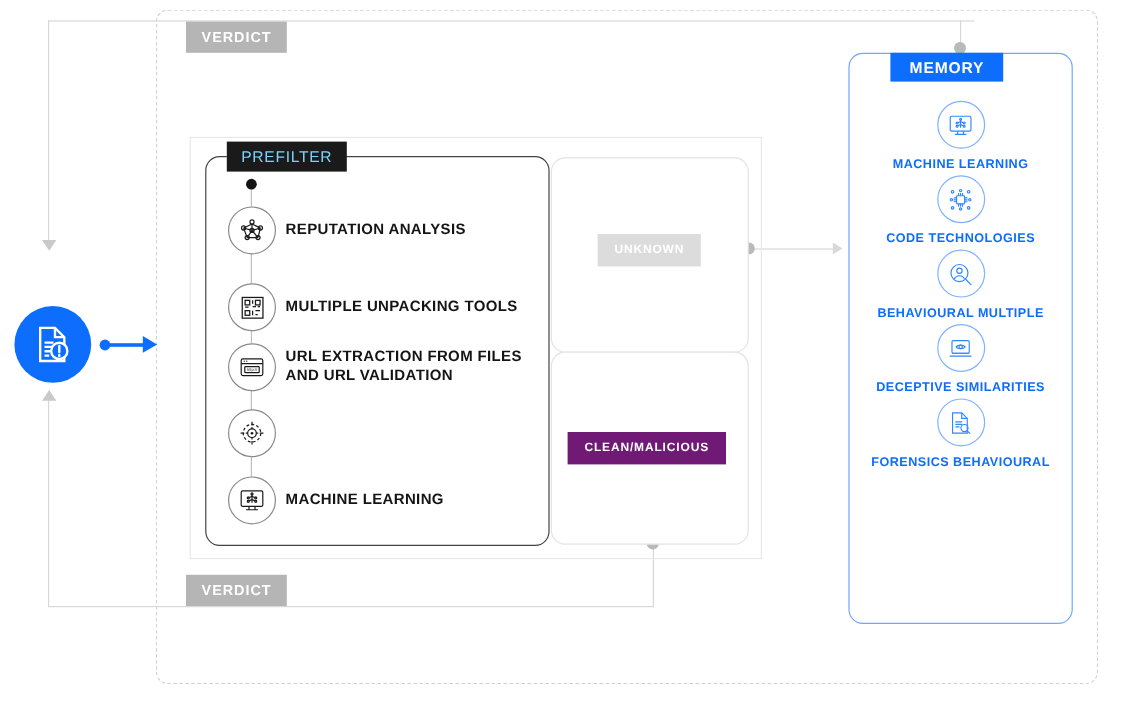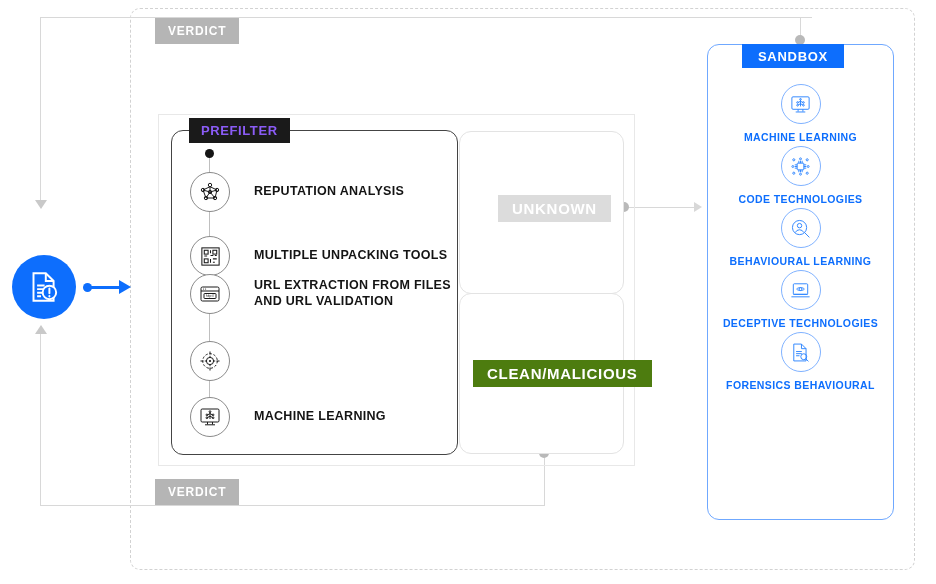--- a/index.html
+++ b/index.html
@@ -113,23 +113,23 @@
     height: 26px;
     padding: 0 13px;
   }
   .verdict-top  { left: 155px; top: 18px; }
   .verdict-bot  { left: 155px; top: 479px; }
 
   
   .prefilter-tag {
     left: 189px; top: 118px;
     background: #1a1a1a;
-    color: #8b5cf6;
+    color: #7dd3fc;
     font-size: 13px;
-    font-weight: bold;
+    font-weight: normal;
     letter-spacing: 0.6px;
     height: 25px;
     padding: 0 12px;
     display: flex; align-items: center;
     z-index: 6;
   }
 
   
   .prefilter-box {
     left: 171px; top: 130px;
@@ -174,21 +174,21 @@
   }
   .pf-icon {
     width: 38px; height: 38px;
     border-radius: 50%;
     border: 1px solid #8a8a8a;
     background: #ffffff;
     display: flex; align-items: center; justify-content: center;
     flex: 0 0 38px;
   }
   .pf-label {
-    margin-left: 24px;
+    margin-left: 8px;
     color: #141414;
     font-size: 12.5px;
     font-weight: bold;
     letter-spacing: 0.3px;
     line-height: 1.25;
   }
 
   
   .state-box {
     border: 1px solid #e3e3e3;
@@ -200,34 +200,34 @@
     left: 459px; top: 131px;
     width: 165px; height: 163px;
     border-radius: 12px 12px 12px 12px;
   }
   .box-clean {
     left: 459px; top: 293px;
     width: 165px; height: 161px;
     border-radius: 12px;
   }
   .state-tag {
-    font-size: 15px;
+    font-size: 10px;
     font-weight: bold;
     letter-spacing: 0.7px;
     height: 27px;
     padding: 0 14px;
     z-index: 5;
   }
   .tag-unknown {
     left: 498px; top: 195px;
     background: #dcdcdc;
   }
   .tag-clean {
     left: 473px; top: 360px;
-    background: #4d7c0f;
+    background: #701a75;
   }
 
   
   .source-circle {
     left: 12px; top: 255px;
     width: 64px; height: 64px;
     border-radius: 50%;
     background: #0d6efd;
     display: flex; align-items: center; justify-content: center;
     z-index: 6;
@@ -367,21 +367,21 @@
         <rect x="3" y="3" width="18" height="18"></rect>
         <rect x="5.5" y="5.5" width="4" height="4"></rect>
         <rect x="14.5" y="5.5" width="4" height="4"></rect>
         <rect x="5.5" y="14.5" width="4" height="4"></rect>
         <path d="M12 5.5v3M12 11h3M14.5 14.5h4M14.5 18h2M12 14.5v4M16.5 11h2M5.5 11.5h3"></path>
       </svg>
     </div>
     <div class="pf-label">MULTIPLE UNPACKING TOOLS</div>
   </div>
 
-  <div class="abs pf-row" style="top:274px">
+  <div class="abs pf-row" style="top:286px">
     <div class="pf-icon">
       <svg width="24" height="24" viewBox="0 0 24 24" fill="none" stroke="#1a1a1a" stroke-width="1">
         <rect x="3" y="5" width="18" height="14" rx="1.5"></rect>
         <path d="M3 9h18"></path>
         <circle cx="5.6" cy="7" r="0.55" fill="#1a1a1a" stroke="none"></circle>
         <circle cx="7.6" cy="7" r="0.55" fill="#1a1a1a" stroke="none"></circle>
         <rect x="6" y="11.5" width="12" height="5" rx="0.6"></rect>
         <text x="12" y="15.4" font-size="3.4" fill="#1a1a1a" stroke="none" text-anchor="middle" font-family="Liberation Sans, sans-serif">http://</text>
       </svg>
     </div>
@@ -424,21 +424,21 @@
       <path d="M7.4 11h5M7.4 13.4h5M7.4 15.8h3.4M7.4 18.2h2.6"></path>
       <circle cx="15.6" cy="15.6" r="4.5" fill="#0d6efd"></circle>
       <path d="M15.6 12.9v3.3M15.6 17.9v0.5" stroke-linecap="round"></path>
     </svg>
   </div>
   <div class="abs blue-dot"></div>
   <div class="abs blue-line"></div>
   <div class="abs blue-arrow"></div>
 
   <div class="abs sandbox-panel"></div>
-  <div class="abs sandbox-tag">SANDBOX</div>
+  <div class="abs sandbox-tag">MEMORY</div>
 
   <div class="abs sandbox-list">
 
     <div class="sb-item">
       <div class="sb-icon">
         <svg width="23" height="23" viewBox="0 0 24 24" fill="none" stroke="#2f86ff" stroke-width="1">
           <rect x="3" y="4" width="18" height="13" rx="1.2"></rect>
           <path d="M9.5 17v2.4M14.5 17v2.4M7 19.8h10"></path>
           <path d="M12 7v7"></path>
           <path d="M12 8.6 9.3 10 M12 11.2 9.3 12.6 M12 8.6 14.7 10 M12 11.2 14.7 12.6"></path>
@@ -474,33 +474,33 @@
 
     <div class="sb-item">
       <div class="sb-icon">
         <svg width="23" height="23" viewBox="0 0 24 24" fill="none" stroke="#2f86ff" stroke-width="1">
           <circle cx="11" cy="11" r="7.4"></circle>
           <path d="M16.4 16.4 L21 21" stroke-linecap="round"></path>
           <circle cx="11" cy="9" r="2.3"></circle>
           <path d="M6.6 16.2a4.8 4.8 0 0 1 8.8 0"></path>
         </svg>
       </div>
-      <div class="sb-label">BEHAVIOURAL LEARNING</div>
+      <div class="sb-label">BEHAVIOURAL MULTIPLE</div>
     </div>
 
     <div class="sb-item">
       <div class="sb-icon">
         <svg width="23" height="23" viewBox="0 0 24 24" fill="none" stroke="#2f86ff" stroke-width="1">
           <rect x="4.5" y="5" width="15" height="11" rx="1"></rect>
           <path d="M2.5 18.6h19M4.5 16h15"></path>
           <path d="M8 10.5c1.6-2.1 6.4-2.1 8 0-1.6 2.1-6.4 2.1-8 0Z"></path>
           <circle cx="12" cy="10.5" r="1.5"></circle>
         </svg>
       </div>
-      <div class="sb-label">DECEPTIVE TECHNOLOGIES</div>
+      <div class="sb-label">DECEPTIVE SIMILARITIES</div>
     </div>
 
     <div class="sb-item">
       <div class="sb-icon">
         <svg width="23" height="23" viewBox="0 0 24 24" fill="none" stroke="#2f86ff" stroke-width="1">
           <path d="M5 3.2h8L17.8 8v12.8H5z"></path>
           <path d="M13 3.2V8h4.8"></path>
           <path d="M7.4 11h6M7.4 13.2h6M7.4 15.4h3.6"></path>
           <circle cx="15.4" cy="16.4" r="3.1"></circle>
           <path d="M17.7 18.7 20 21" stroke-linecap="round"></path>

